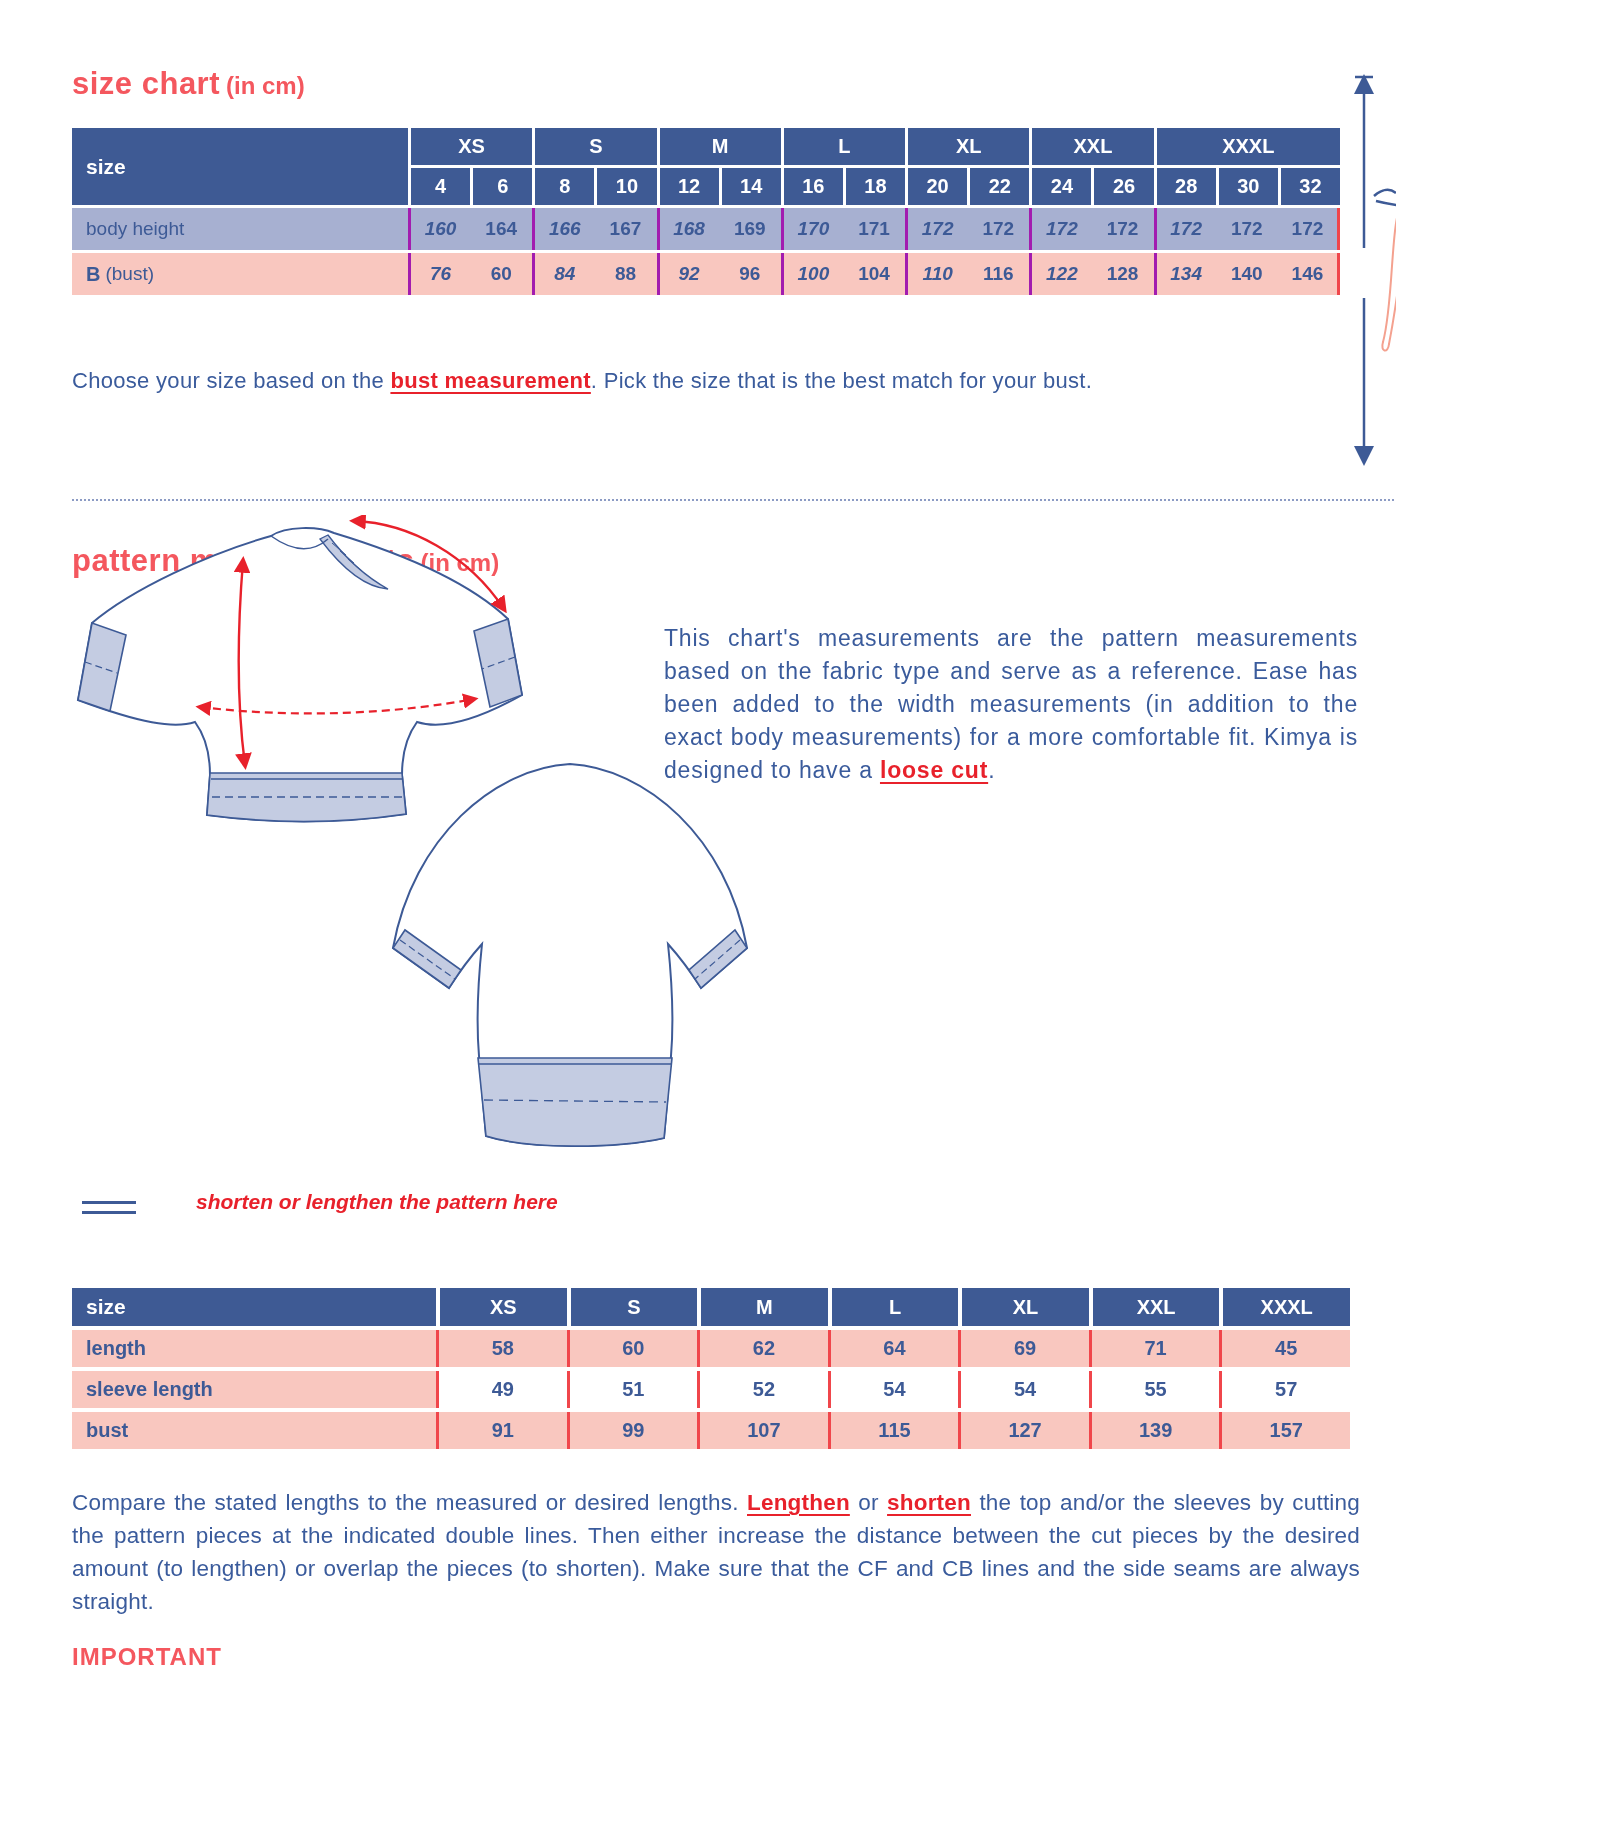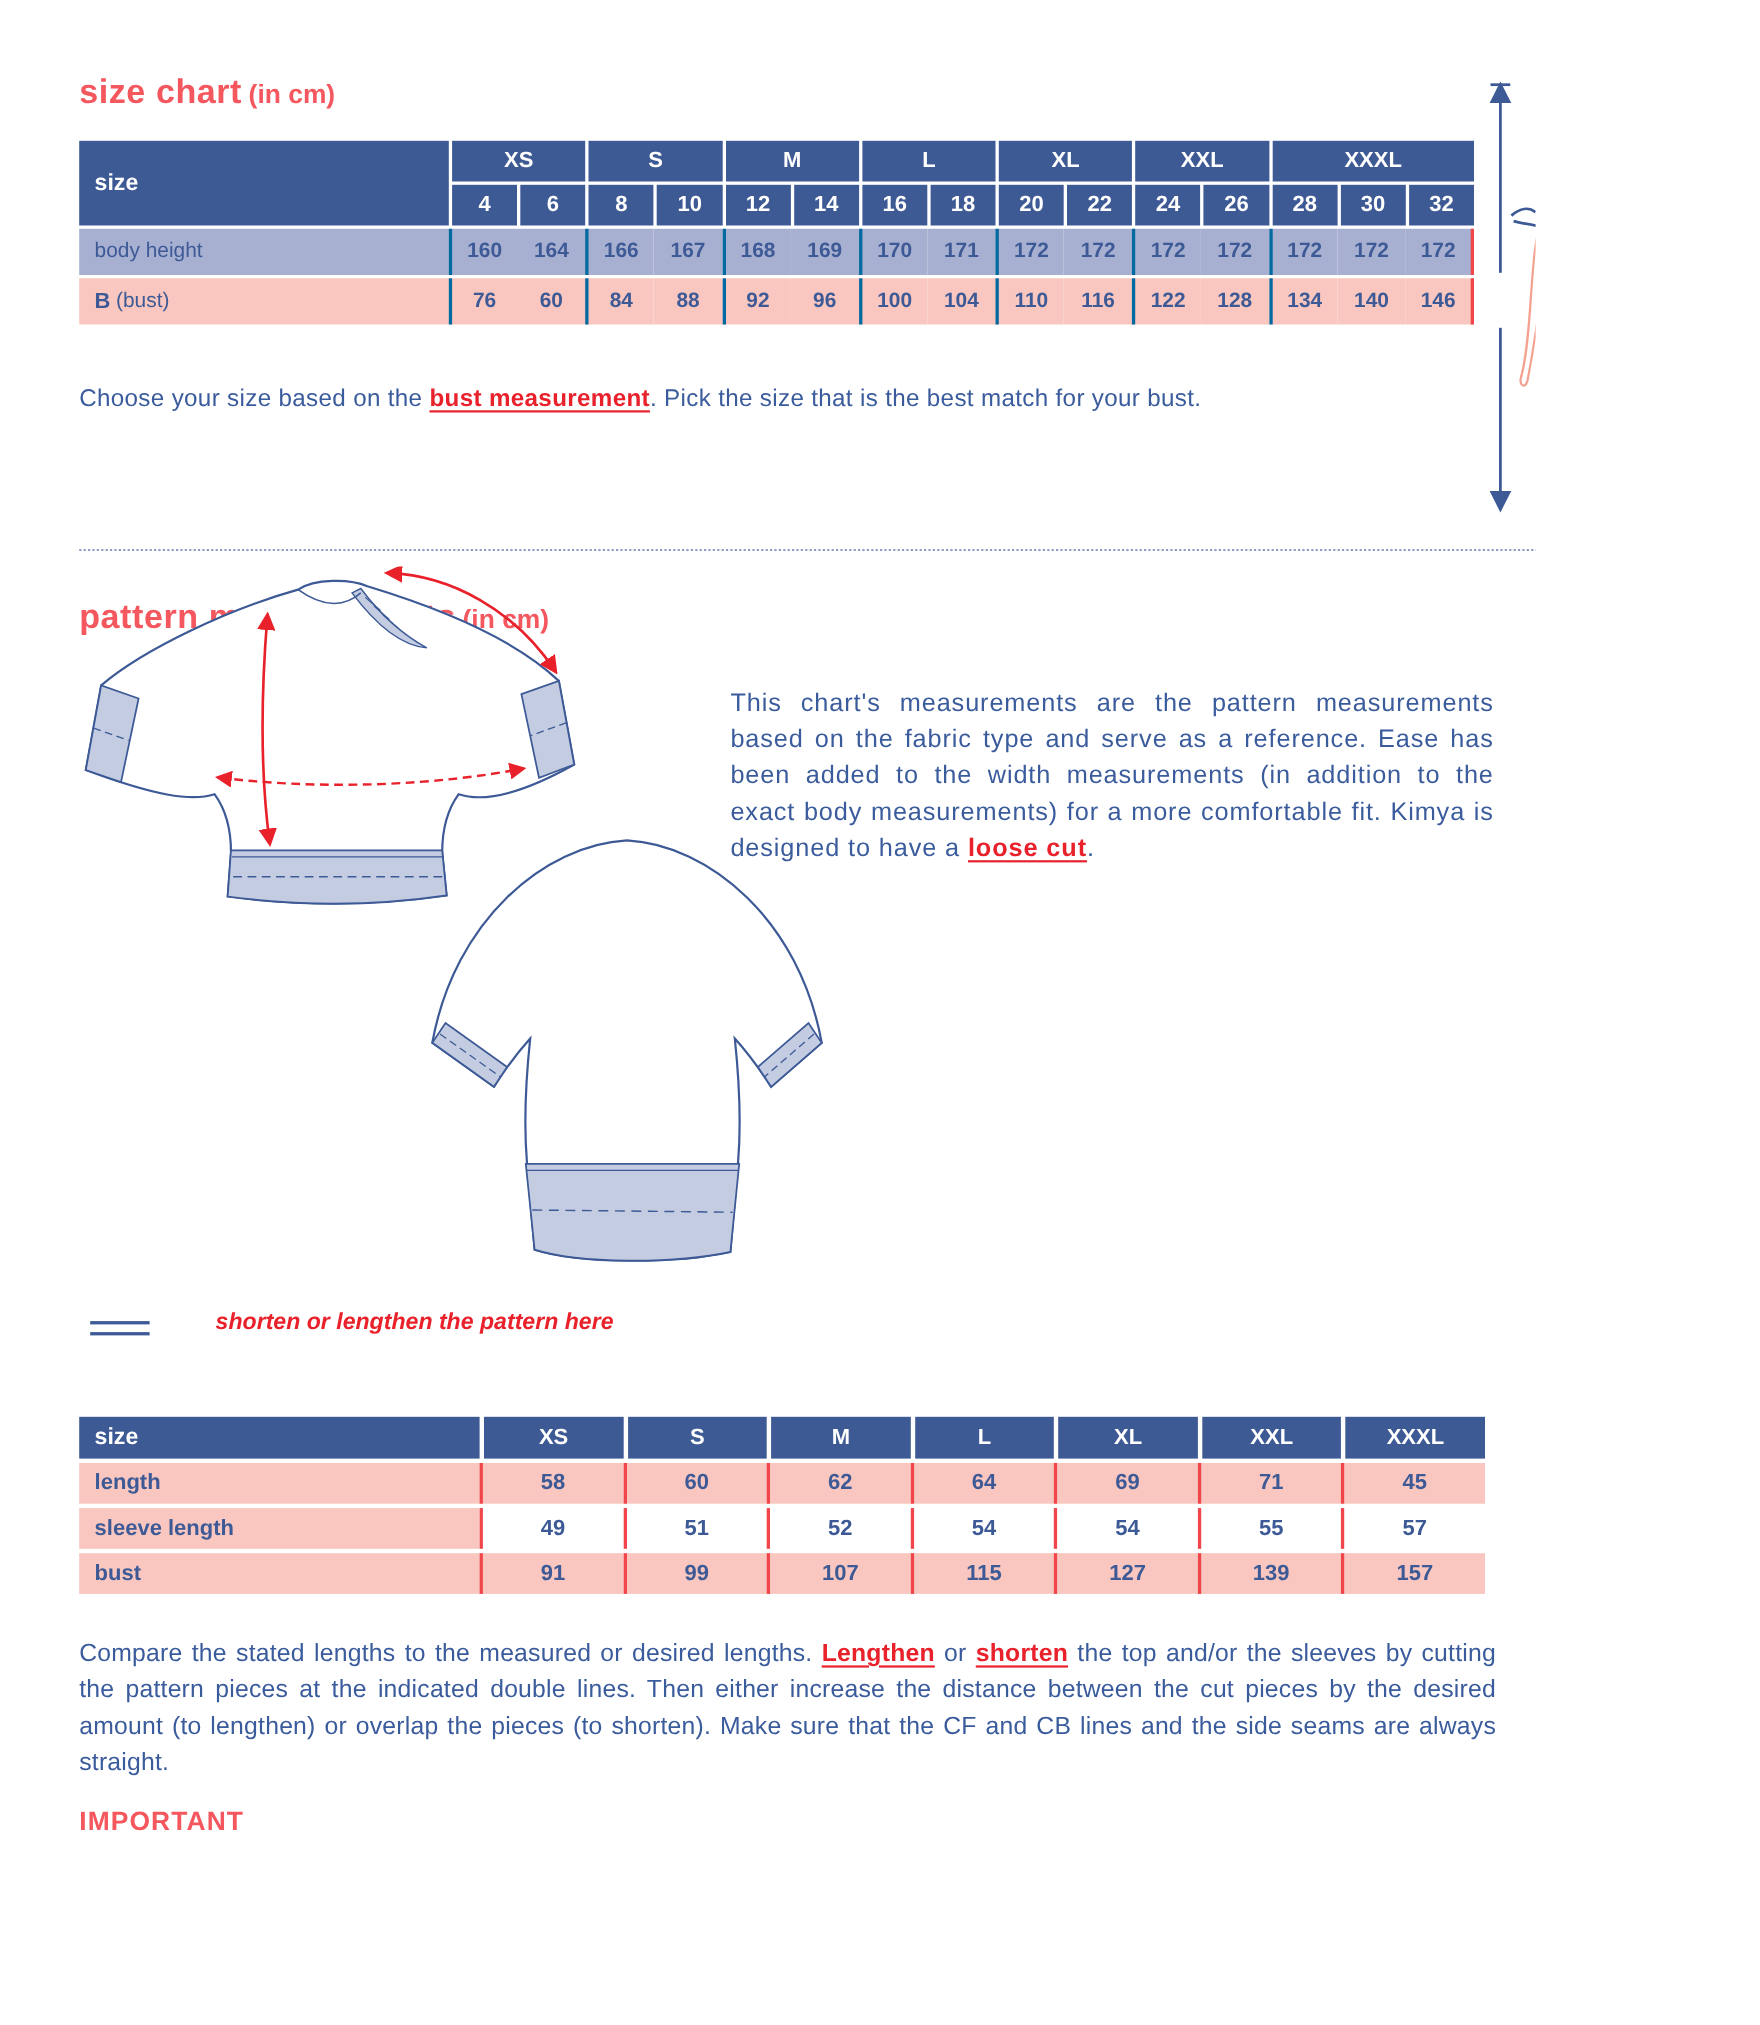--- a/index.html
+++ b/index.html
@@ -16,24 +16,24 @@
   .st-head { display:grid; grid-template-columns:336px repeat(15,1fr); grid-auto-rows:37px; gap:3px; }
   .st-head > div { background:#3E5A94; color:#fff; display:flex; align-items:center; justify-content:center; font-weight:bold; font-size:20px; }
   .st-head .corner { grid-row:1 / span 2; justify-content:flex-start; padding-left:14px; font-size:21px; }
   .s2 { grid-column:span 2; } .s3 { grid-column:span 3; }
   .st-row { display:grid; grid-template-columns:336px repeat(15,1fr); height:42px; margin-top:3px; }
   .st-row .rl { display:flex; align-items:center; padding-left:14px; font-size:19px; color:#3D5A96; }
   .st-row .rl b { font-size:20px; margin-right:5px; }
   .st-row .c { display:flex; align-items:center; justify-content:center; font-size:19px; font-weight:bold; color:#3D5A96; }
   .lav > div { background:#A7B0D1; }
   .pnk > div { background:#F9C7BF; }
-  .gs { border-left:3px solid #0369a1; }
+  .gs { border-left:3px solid #a21caf;font-style:italic; }
   .ge { border-right:3px solid #F0464B; }
 
-  .note { position:absolute; left:72px; top:349px; width:1290px; font-size:22px; color:#3A5B9C; letter-spacing:.3px; }
+  .note { position:absolute; left:72px; top:368px; width:1290px; font-size:22px; color:#3A5B9C; letter-spacing:.3px; }
   .rlink { color:#E8212B; font-weight:bold; text-decoration:underline; text-decoration-thickness:2px; text-underline-offset:4px; }
 
   .figure-svg { position:absolute; left:1350px; top:70px; pointer-events:none; }
   .b-label { position:absolute; left:1537px; top:184px; color:#E8212B; font-weight:bold; font-size:16px; }
 
   .divider { position:absolute; left:72px; top:499px; width:1470px; border-top:2px dotted #8C9BC4; }
 
   .front-svg { position:absolute; left:70px; top:515px; pointer-events:none; }
   .back-svg  { position:absolute; left:345px; top:742px; pointer-events:none; }
 

